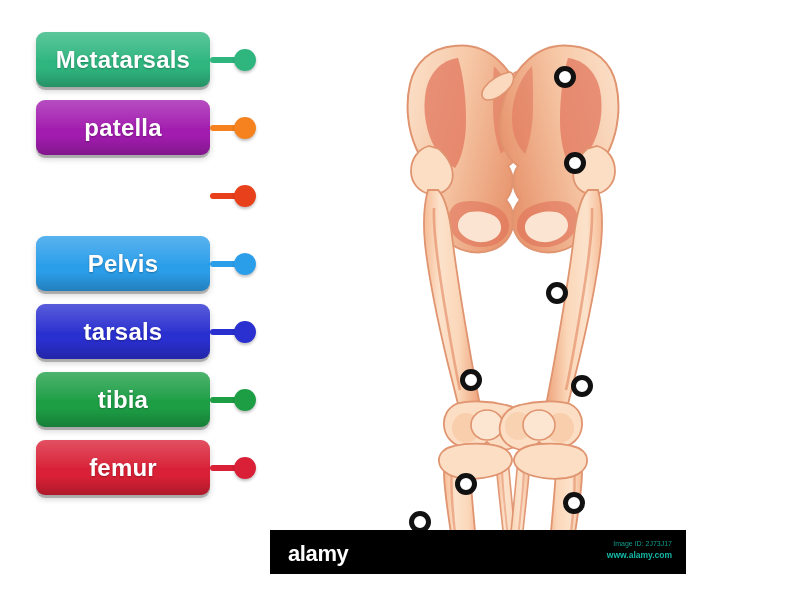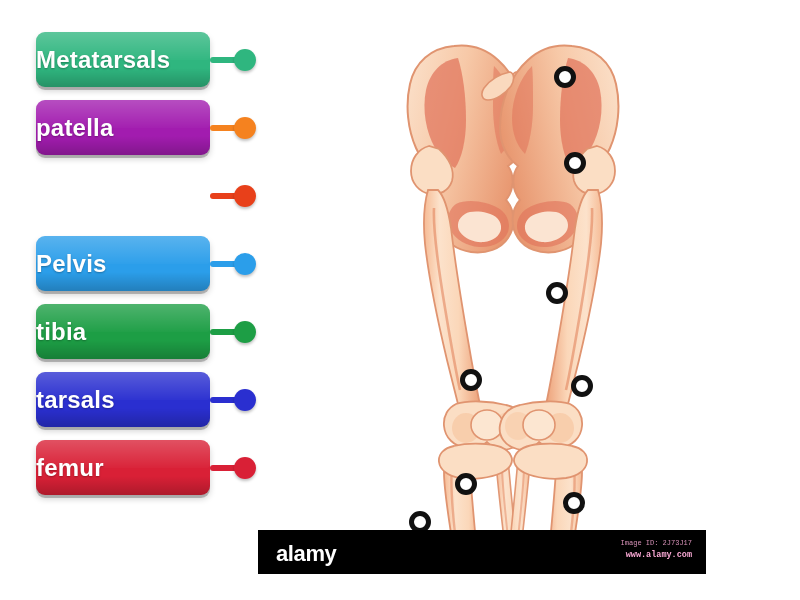--- a/index.html
+++ b/index.html
@@ -38,21 +38,21 @@
     align-items: flex-start;
   }
 
   .label-card {
     position: relative;
     width: 174px;
     height: 55px;
     border-radius: 9px;
     display: flex;
     align-items: center;
-    justify-content: flex-start;
+    justify-content: center;
     box-sizing: border-box;
     cursor: move;
     user-select: none;
     box-shadow: 0 3px 0 rgba(0,0,0,0.22), 0 4px 6px rgba(0,0,0,0.18);
   }
   .label-card::before {
     content: "";
     position: absolute;
     left: 0; right: 0; top: 0;
     height: 50%;
@@ -136,43 +136,42 @@
     border-radius: 50%;
     border: 5px solid #111111;
     background: #ffffff;
     box-sizing: border-box;
     cursor: pointer;
   }
 
   
   #watermark-bar {
     position: absolute;
-    left: 0;
+    left: 12px;
     bottom: 0;
-    width: 448px;
+    width: 416px;
     height: 44px;
     background: #000000;
   }
   #alamy-logo {
     position: absolute;
     left: 18px;
     top: 11px;
     color: #ffffff;
     font-size: 22px;
     font-weight: bold;
     letter-spacing: -0.4px;
     font-family: "Liberation Sans", sans-serif;
   }
   #watermark-meta {
     position: absolute;
     right: 14px;
     top: 8px;
     text-align: right;
-    color: #f9a8d4;
-    font-family: Liberation Mono, monospace;
+    color: #14b8a6;
   }
   #image-id {
     font-size: 7px;
     line-height: 11px;
     opacity: 0.85;
     white-space: nowrap;
   }
   #alamy-url {
     font-size: 8.5px;
     line-height: 12px;
@@ -218,36 +217,36 @@
       <div class="label-card" style="background: rgb(43, 158, 234);">
         <span class="label-text">Pelvis</span>
       </div>
       <div class="connector">
         <div class="connector-line" style="background: rgb(43, 158, 234);"></div>
         <div class="connector-dot" style="background: rgb(43, 158, 234);"></div>
       </div>
     </div>
 
     <div class="label-row">
+      <div class="label-card" style="background: rgb(42, 47, 208);">
+        <span class="label-text">tarsals</span>
+      </div>
+      <div class="connector">
+        <div class="connector-line" style="background: rgb(42, 47, 208);"></div>
+        <div class="connector-dot" style="background: rgb(42, 47, 208);"></div>
+      </div>
+    </div>
+
+    <div class="label-row">
       <div class="label-card" style="background: rgb(29, 158, 69);">
         <span class="label-text">tibia</span>
       </div>
       <div class="connector">
         <div class="connector-line" style="background: rgb(29, 158, 69);"></div>
         <div class="connector-dot" style="background: rgb(29, 158, 69);"></div>
-      </div>
-    </div>
-
-    <div class="label-row">
-      <div class="label-card" style="background: rgb(42, 47, 208);">
-        <span class="label-text">tarsals</span>
-      </div>
-      <div class="connector">
-        <div class="connector-line" style="background: rgb(42, 47, 208);"></div>
-        <div class="connector-dot" style="background: rgb(42, 47, 208);"></div>
       </div>
     </div>
 
     <div class="label-row">
       <div class="label-card" style="background: rgb(217, 32, 54);">
         <span class="label-text">femur</span>
       </div>
       <div class="connector">
         <div class="connector-line" style="background: rgb(217, 32, 54);"></div>
         <div class="connector-dot" style="background: rgb(217, 32, 54);"></div>

